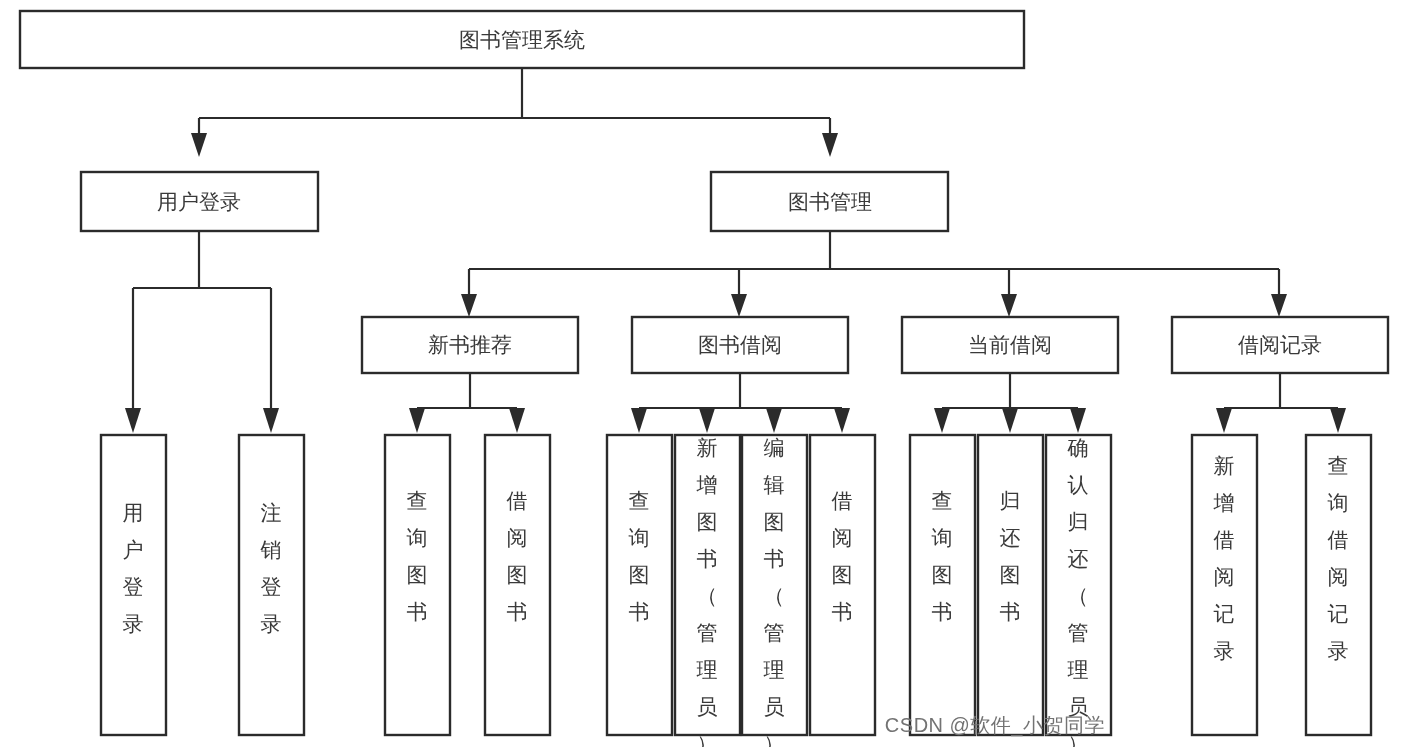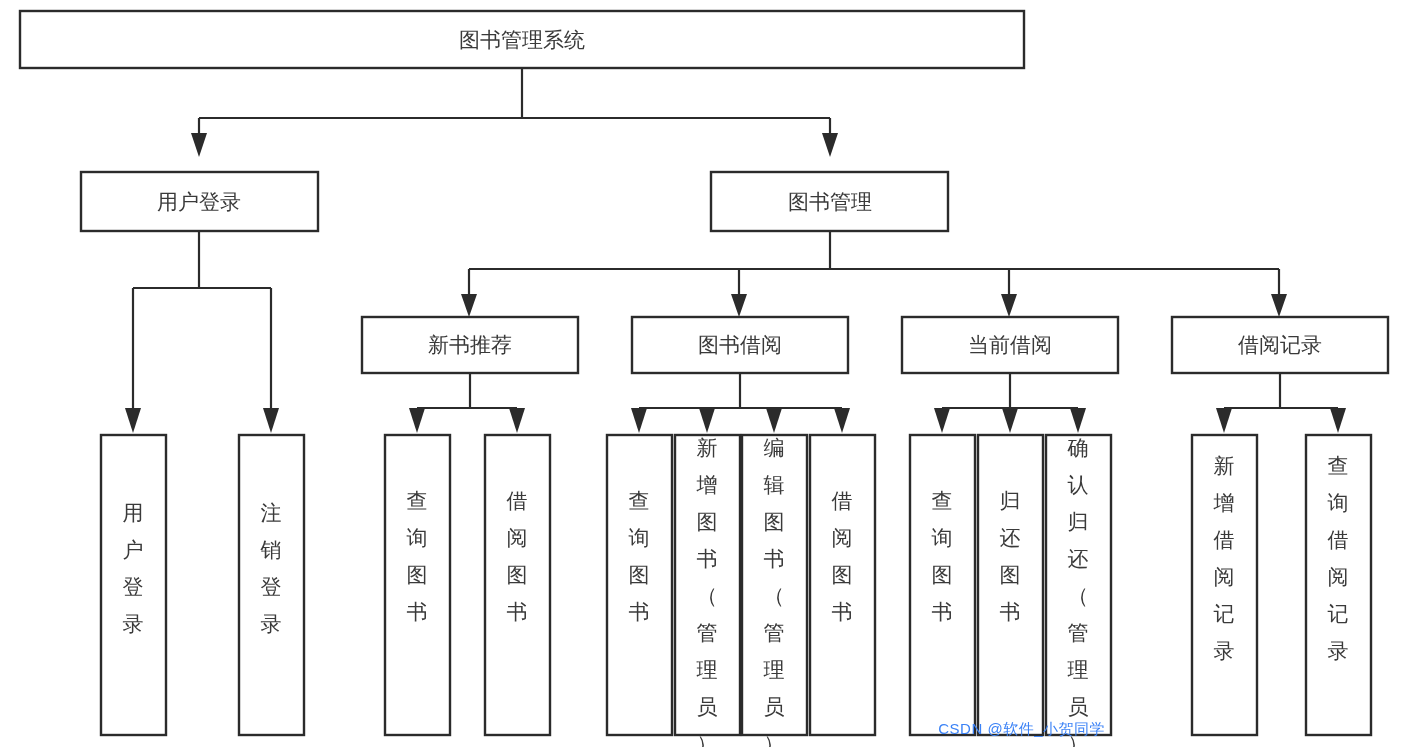--- a/index.html
+++ b/index.html
@@ -53,22 +53,22 @@
     fill: #3a3a3a;
     font-family: "Liberation Sans", sans-serif;
     font-size: 21px;
     text-anchor: middle;
   }
   .watermark {
     position: absolute;
     right: 12px;
     bottom: 8px;
     font-family: "Liberation Sans", sans-serif;
-    font-size: 15px;
-    color: #3b82f6;
+    font-size: 20px;
+    color: #737373;
     letter-spacing: 0.5px;
     white-space: nowrap;
     user-select: none;
   }
 </style>
 </head>
 <body>
 
 <div id="diagram-root">
 

